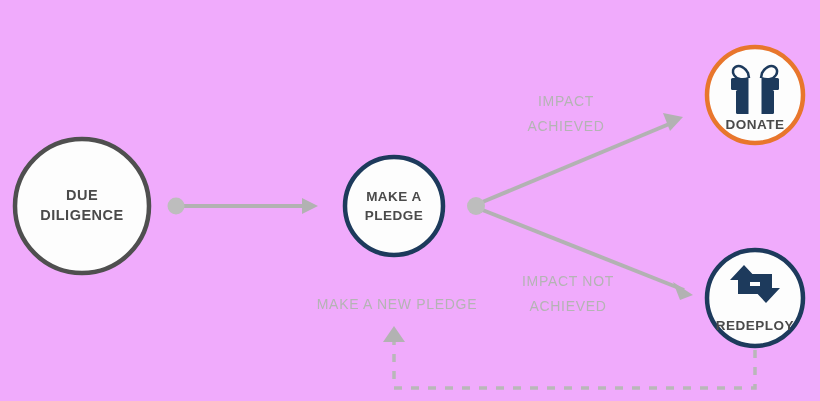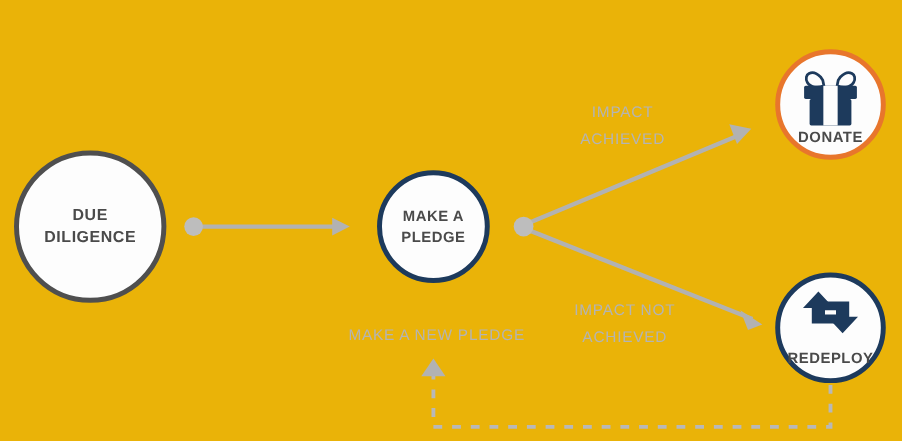--- a/index.html
+++ b/index.html
@@ -10,21 +10,21 @@
     width: 820px;
     height: 401px;
     background: #f4f4f4;
     font-family: "Liberation Sans", sans-serif;
     overflow: hidden;
   }
   #diagram-root {
     position: relative;
     width: 820px;
     height: 401px;
-    background: #eab308;
+    background: #f0abfc;
   }
   #flow-svg {
     position: absolute;
     left: 0;
     top: 0;
     width: 820px;
     height: 401px;
   }
   .node-label {
     font-family: "Liberation Sans Narrow", "Liberation Sans", sans-serif;

